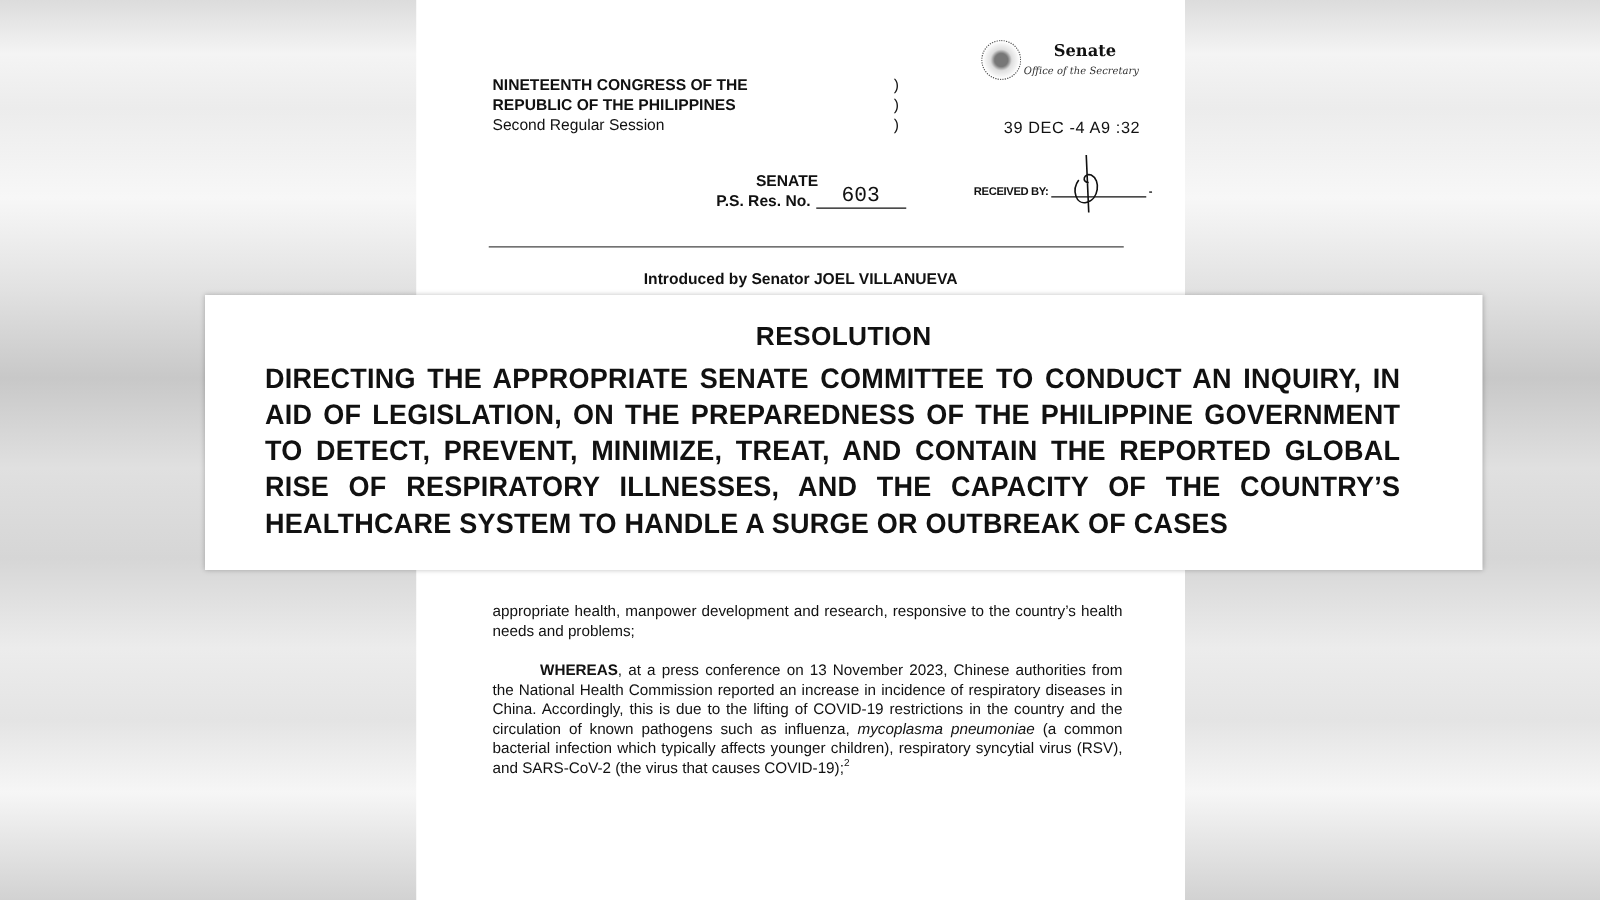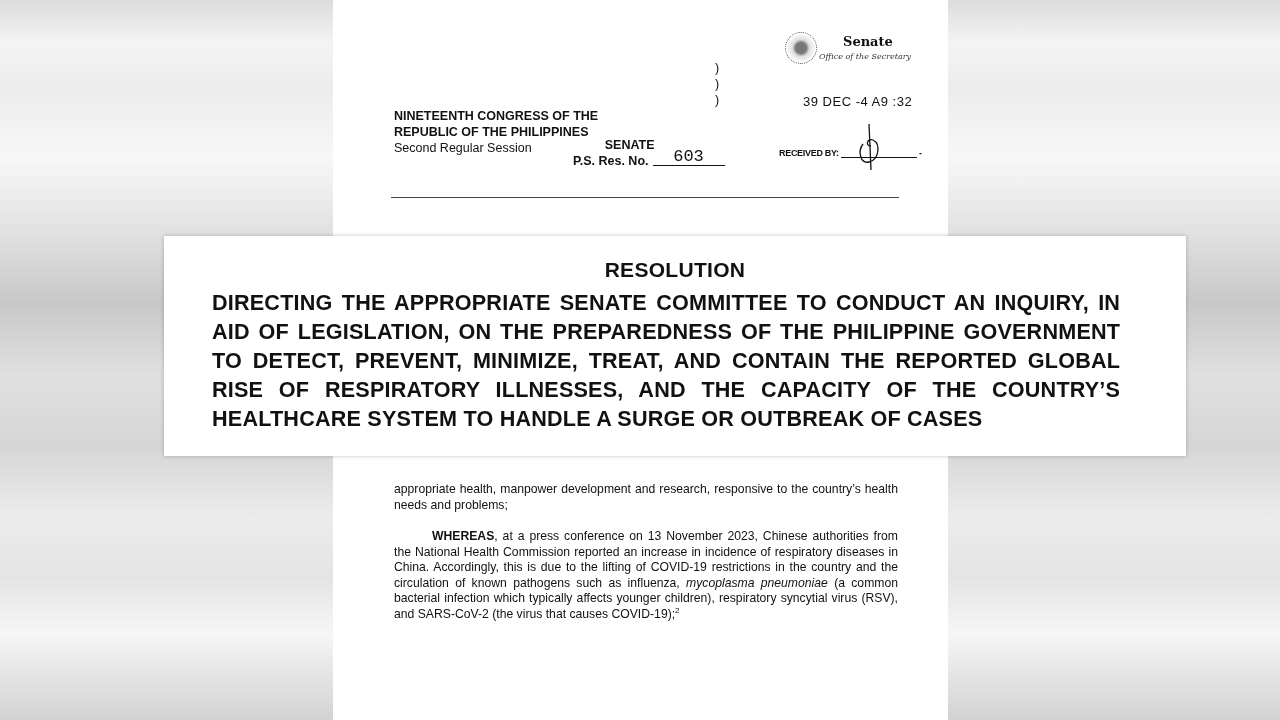--- a/index.html
+++ b/index.html
@@ -9,21 +9,21 @@
       #dcdcdc 0%, #f4f4f4 6%, #ececec 12%, #f7f7f7 22%, #e2e2e2 32%,
       #c8c8c8 42%, #e0e0e0 52%, #d6d6d6 62%, #ececec 72%, #e4e4e4 80%,
       #f6f6f6 88%, #d2d2d2 100%);
     font-family: "Liberation Sans", sans-serif;
     color:#111;
   }
   .page {
     position:absolute; left:333px; top:0; width:615px; height:720px;
     background:#fff;
   }
-  .hdr-left { position:absolute; left:61px; top:60px; font-size:12.5px; line-height:16px;margin-top:48px; }
+  .hdr-left { position:absolute; left:61px; top:60px; font-size:12.5px; line-height:16px; }
   .hdr-left .b { font-weight:bold; }
   .parens { position:absolute; left:382px; top:60px; font-size:12.5px; line-height:16px; }
   .stamp { position:absolute; left:452px; top:30px; width:140px; height:40px; }
   .stamp .seal {
     position:absolute; left:0; top:2px; width:30px; height:30px; border-radius:50%;
     border:1px dotted #555; background: radial-gradient(circle, #777 0 25%, #ddd 40%, #fff 70%);
   }
   .stamp .senate { position:absolute; left:58px; top:4px; font-family:"DejaVu Serif", serif; font-weight:bold; font-size:13px; }
   .stamp .office { position:absolute; left:34px; top:22px; font-family:"DejaVu Serif", serif; font-size:8px; font-style:italic; color:#333; }
   .date-stamp { position:absolute; left:470px; top:94px; font-family:"Liberation Sans Narrow","Liberation Sans", sans-serif; font-size:13px; letter-spacing:0.5px; }
@@ -79,20 +79,21 @@
   </div>
 
   <div class="received">
     <span>RECEIVED BY:</span><span class="line"></span> -
   </div>
   <svg class="sig" viewBox="0 0 30 50">
     <path d="M14 2 L16 48 M8 22 C2 30 6 42 14 40 C24 38 26 22 18 18 C12 16 10 24 16 24" fill="none" stroke="#111" stroke-width="1.3"></path>
   </svg>
 
   <div class="rule"></div>
+  <div class="introduced">Introduced by Senator JOEL VILLANUEVA</div>
 
   <div class="body-text p1">
     <span>appropriate health, manpower development and research, responsive to the country’s health needs and problems;</span>
   </div>
   <div class="body-text p2">
     <span class="indent"></span><b>WHEREAS</b><span>, at a press conference on 13 November 2023, Chinese authorities from the National Health Commission reported an increase in incidence of respiratory diseases in China. Accordingly, this is due to the lifting of COVID-19 restrictions in the country and the circulation of known pathogens such as influenza, </span><i>mycoplasma pneumoniae</i><span> (a common bacterial infection which typically affects younger children), respiratory syncytial virus (RSV), and SARS-CoV-2 (the virus that causes COVID-19);</span><sup>2</sup>
   </div>
 </div>
 
 <div class="overlay">

